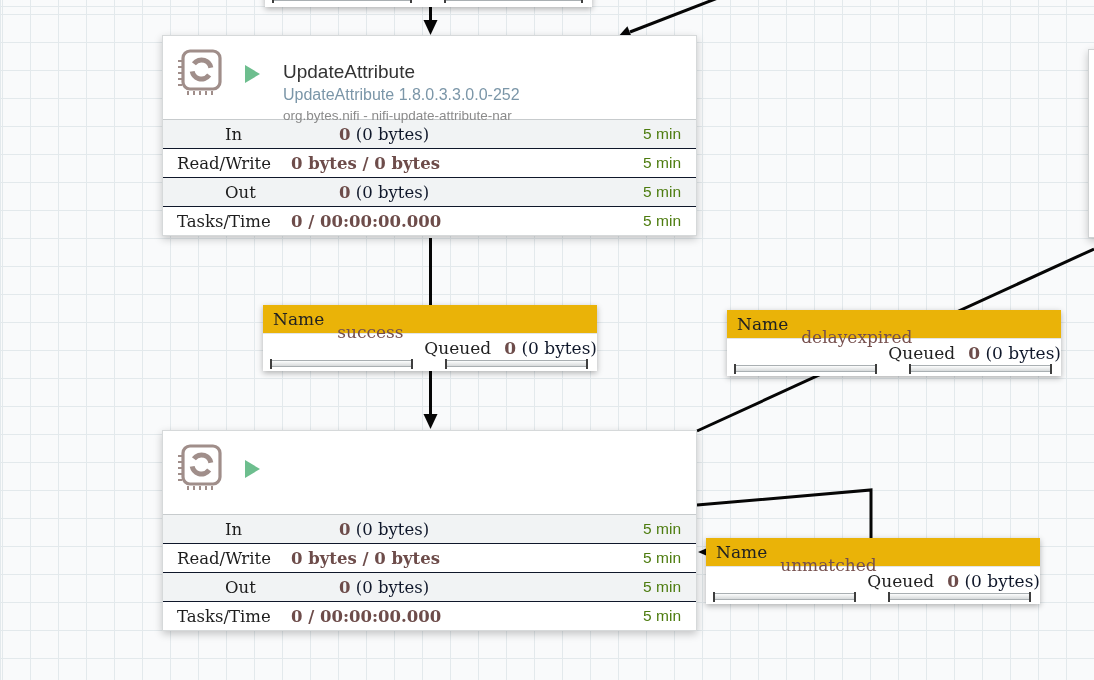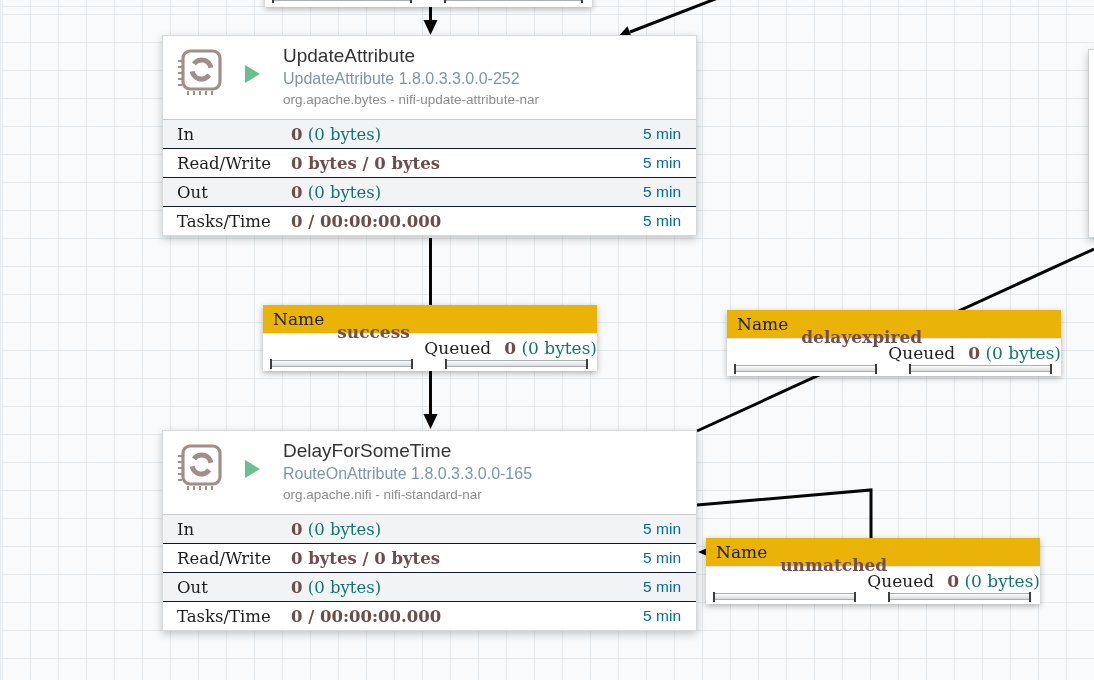--- a/index.html
+++ b/index.html
@@ -24,54 +24,54 @@
     border:1px solid #d6d9da;box-shadow:0 3px 8px rgba(0,0,0,.22);
     z-index:2;box-sizing:border-box;
   }
   .proc-header{position:relative;height:83px;}
   .proc-icon{position:absolute;left:12px;top:12px;}
   .run-badge{
     position:absolute;left:82px;top:29px;width:0;height:0;
     border-style:solid;border-width:9px 0 9px 15px;
     border-color:transparent transparent transparent #6dbe8e;
   }
-  .proc-titles{position:absolute;left:120px;top:8px;display:flex;flex-direction:column;}
+  .proc-titles{position:absolute;left:120px;top:24px;display:flex;flex-direction:column;}
   .proc-title{font-size:19px;line-height:24px;color:#333;}
   .proc-type{font-size:16px;line-height:22px;color:#7b96a8;}
   .proc-bundle{font-size:13.5px;line-height:20px;color:#8b8b8b;}
 
   .stat-row{
     height:29px;box-sizing:border-box;border-top:1px solid #0f172a;
     display:flex;align-items:center;
     font-family:"DejaVu Serif",serif;font-size:16.5px;background:#fff;
   }
   .stat-row.first{border-top:1px solid #c7cbcd;}
-  .stat-row.alt{background:#f1f3f4;}
+  .stat-row.alt{background:#f1f3f4;padding-left:48px;}
   .stat-label{margin-left:14px;width:114px;color:#1d1d1d;}
   .stat-value{color:#6d4c4a;}
   .stat-value b{font-weight:bold;color:#6d4c4a;}
-  .sfx{font-weight:normal;color:#0f766e;}
+  .sfx{font-weight:normal;color:#0f172a;}
   .stat-window{
     margin-left:auto;margin-right:15px;
-    font-family:"Liberation Sans",sans-serif;font-size:15.5px;color:#0369a1;
+    font-family:"Liberation Sans",sans-serif;font-size:15.5px;color:#4d7c0f;
   }
 
   
   .conn-label{
     position:absolute;width:334px;background:#fff;z-index:3;
     box-shadow:0 2px 6px rgba(0,0,0,.3);box-sizing:border-box;
     font-family:"DejaVu Serif",serif;font-size:17px;
   }
   .conn-name-row{
     height:28px;background:#eab308;border-bottom:1px solid #e2e5e6;
     display:flex;align-items:center;
   }
   .conn-queued-row{height:22px;display:flex;align-items:center;padding-top:3px;justify-content:flex-end;}
   .conn-key{margin-left:10px;color:#222;}
-  .conn-val{margin-left:13px;font-weight:bold;color:#754f4d;margin-top:25px;}
+  .conn-val{margin-left:13px;font-weight:normal;color:#754f4d;margin-top:25px;}
   .conn-qval{margin-left:13px;color:#6d4c4a;font-weight:bold;}
   .conn-bars{display:flex;gap:32px;padding:1px 9px 4px 7px;}
   .bar{
     flex:1;height:5px;border:1px solid #a9afb2;position:relative;
     background:linear-gradient(#fcfdfd,#d7dadb);
   }
   .bar::before,.bar::after{
     content:'';position:absolute;top:-2px;width:2px;height:10px;background:#3e3e3e;
   }
   .bar::before{left:-1px;}
@@ -130,21 +130,21 @@
           <path d="M3 13 h4 M3 19 h4 M3 25 h4 M3 31 h4 M3 37 h4"></path>
           <path d="M13 47 v-4 M19 47 v-4 M25 47 v-4 M31 47 v-4 M37 47 v-4"></path>
         </g>
         <circle cx="26.5" cy="21.5" r="9.5" stroke-width="5" stroke-dasharray="21.8 8" stroke-dashoffset="-3" transform="rotate(18 26.5 21.5)"></circle>
       </g>
     </svg>
     <div class="run-badge"></div>
     <div class="proc-titles">
       <span class="proc-title">UpdateAttribute</span>
       <span class="proc-type">UpdateAttribute 1.8.0.3.3.0.0-252</span>
-      <span class="proc-bundle">org.apache.bytes - nifi-update-attribute-nar</span>
+      <span class="proc-bundle">org.bytes.nifi - nifi-update-attribute-nar</span>
     </div>
   </div>
   <div class="stat-row alt first">
     <span class="stat-label">In</span>
     <span class="stat-value"><b>0</b><span class="sfx"> (0 bytes)</span></span>
     <span class="stat-window">5 min</span>
   </div>
   <div class="stat-row">
     <span class="stat-label">Read/Write</span>
     <span class="stat-value"><b>0 bytes / 0 bytes</b><span class="sfx"></span></span>
@@ -168,25 +168,20 @@
       <g stroke="#a08e8a" fill="none">
         <rect x="8" y="3" width="37" height="38" rx="7" stroke-width="3.2"></rect>
         <g stroke-width="2">
           <path d="M3 13 h4 M3 19 h4 M3 25 h4 M3 31 h4 M3 37 h4"></path>
           <path d="M13 47 v-4 M19 47 v-4 M25 47 v-4 M31 47 v-4 M37 47 v-4"></path>
         </g>
         <circle cx="26.5" cy="21.5" r="9.5" stroke-width="5" stroke-dasharray="21.8 8" stroke-dashoffset="-3" transform="rotate(18 26.5 21.5)"></circle>
       </g>
     </svg>
     <div class="run-badge"></div>
-    <div class="proc-titles">
-      <span class="proc-title">DelayForSomeTime</span>
-      <span class="proc-type">RouteOnAttribute 1.8.0.3.3.0.0-165</span>
-      <span class="proc-bundle">org.apache.nifi - nifi-standard-nar</span>
-    </div>
   </div>
   <div class="stat-row alt first">
     <span class="stat-label">In</span>
     <span class="stat-value"><b>0</b><span class="sfx"> (0 bytes)</span></span>
     <span class="stat-window">5 min</span>
   </div>
   <div class="stat-row">
     <span class="stat-label">Read/Write</span>
     <span class="stat-value"><b>0 bytes / 0 bytes</b><span class="sfx"></span></span>
     <span class="stat-window">5 min</span>

